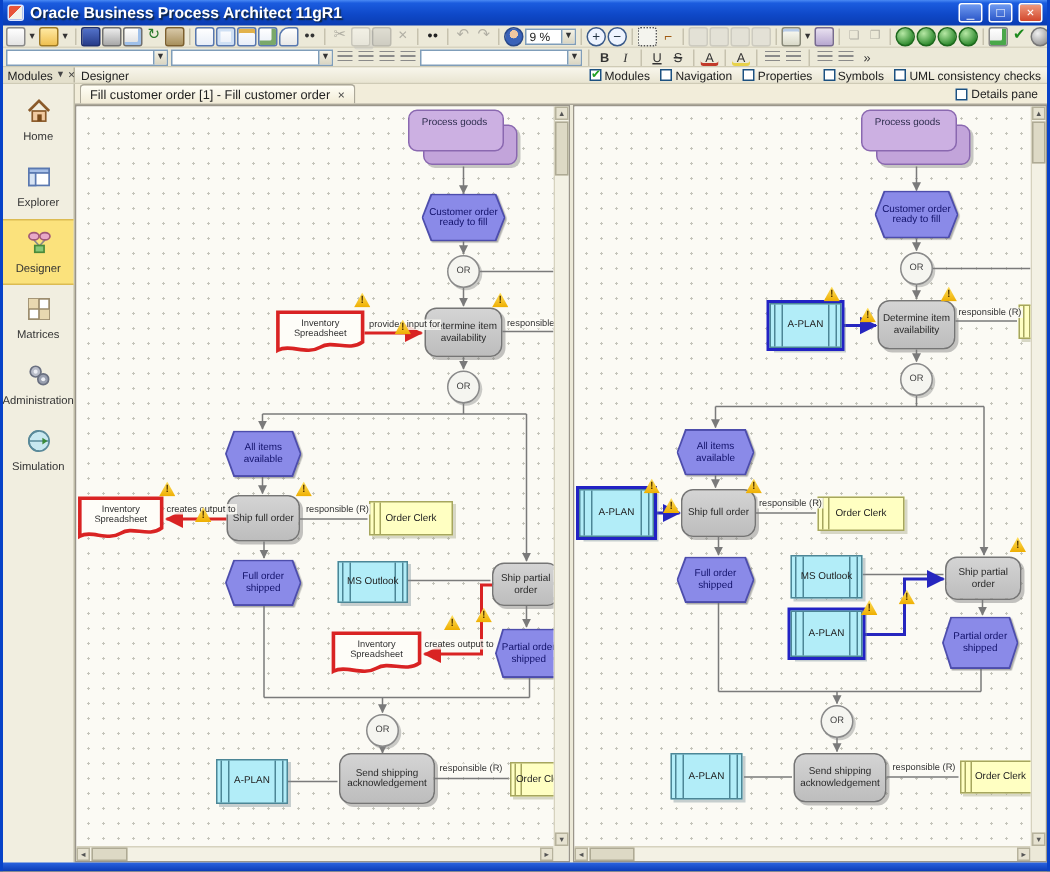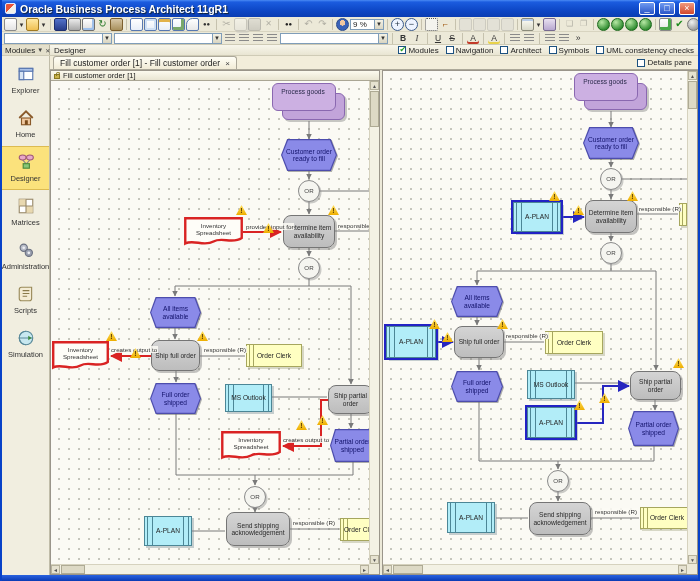--- a/index.html
+++ b/index.html
@@ -286,51 +286,51 @@
           <span class="toggle">
             <span class="cb on"></span>
             <span>Modules</span>
           </span>
           <span class="toggle">
             <span class="cb"></span>
             <span>Navigation</span>
           </span>
           <span class="toggle">
             <span class="cb"></span>
-            <span>Architect</span>
+            <span>Properties</span>
           </span>
           <span class="toggle">
             <span class="cb"></span>
             <span>Symbols</span>
           </span>
           <span class="toggle">
             <span class="cb"></span>
             <span>UML consistency checks</span>
           </span>
         </span>
     </div>
   </div>
 
   <div class="content">
     <div class="sidebar" id="sidebar">
         <div class="sbitem">
           <span><svg viewBox="0 0 16 16">
+              <path d="M2 8 L8 2 L14 8" fill="none" stroke="#8a5a2a" stroke-width="1.6"></path>
+              <rect x="4" y="8" width="8" height="6" fill="#f0c9a0" stroke="#8a5a2a"></rect>
+              <rect x="7" y="10" width="2.6" height="4" fill="#7a4a1a"></rect>
+            </svg></span>
+          <span>Home</span>
+        </div>
+        <div class="sbitem">
+          <span><svg viewBox="0 0 16 16">
               <rect x="2" y="3" width="12" height="10" fill="#fff" stroke="#5a78b0"></rect>
               <rect x="2" y="3" width="12" height="2.6" fill="#a8c0e8" stroke="#5a78b0"></rect>
               <rect x="2" y="5.6" width="4" height="7.4" fill="#d8e4f4" stroke="#5a78b0"></rect>
             </svg></span>
           <span>Explorer</span>
-        </div>
-        <div class="sbitem">
-          <span><svg viewBox="0 0 16 16">
-              <path d="M2 8 L8 2 L14 8" fill="none" stroke="#8a5a2a" stroke-width="1.6"></path>
-              <rect x="4" y="8" width="8" height="6" fill="#f0c9a0" stroke="#8a5a2a"></rect>
-              <rect x="7" y="10" width="2.6" height="4" fill="#7a4a1a"></rect>
-            </svg></span>
-          <span>Home</span>
         </div>
         <div class="sbitem sel">
           <span><svg viewBox="0 0 16 16">
               <path d="M5 6.2 L8 9.5 M11.5 6.2 L8.5 9.5" stroke="#888" fill="none"></path>
               <ellipse cx="5" cy="4" rx="3" ry="2.2" fill="#e8a8c8" stroke="#a05878"></ellipse>
               <ellipse cx="11.5" cy="4" rx="3" ry="2.2" fill="#e8a8c8" stroke="#a05878"></ellipse>
               <rect x="5.5" y="9.5" width="5.5" height="4" fill="#88c878" stroke="#4a8a3a"></rect>
             </svg></span>
           <span>Designer</span>
         </div>
@@ -347,27 +347,20 @@
           <span><svg viewBox="0 0 16 16">
               <circle cx="6" cy="6" r="3.2" fill="#b8bcc8" stroke="#6a7080"></circle>
               <circle cx="6" cy="6" r="1.2" fill="#eceef4"></circle>
               <circle cx="10.5" cy="10.5" r="3.2" fill="#9aa0b0" stroke="#6a7080"></circle>
               <circle cx="10.5" cy="10.5" r="1.2" fill="#eceef4"></circle>
             </svg></span>
           <span>Administration</span>
         </div>
         <div class="sbitem">
           <span><svg viewBox="0 0 16 16">
-              <path d="M4 2 H13 V12 Q13 14 11 14 H4 Q2 14 2 12 V4 Q2 2 4 2 Z" fill="#f4ecd4" stroke="#9a8a5a"></path>
-              <path d="M5 5 H11 M5 7.5 H11 M5 10 H9" stroke="#8a7a4a"></path>
-            </svg></span>
-          <span>Scripts</span>
-        </div>
-        <div class="sbitem">
-          <span><svg viewBox="0 0 16 16">
               <circle cx="8" cy="8" r="6" fill="#c8e8f0" stroke="#5a8a9a"></circle>
               <path d="M8 2 A6 6 0 0 0 8 14 M2 8 H14" fill="none" stroke="#5a8a9a"></path>
               <path d="M10 6 L13 8 L10 10 Z" fill="#3a8a3a"></path>
             </svg></span>
           <span>Simulation</span>
         </div>
       </div>
 
     <div class="main">
       <div class="tabrow">
@@ -376,24 +369,20 @@
           <span class="tabx">×</span>
         </div>
         <span class="details">
           <span class="cb"></span>
           <span>Details pane</span>
         </span>
       </div>
 
       <div class="panels">
         <div class="lpanel">
-          <div class="phead">
-            <span class="lock"></span>
-            <span>Fill customer order [1]</span>
-          </div>
           <div class="pbody">
             <div class="canvas" id="canvasL">
                 <svg class="edges">
                   <defs>
                     <marker id="m-left-n" markerWidth="7" markerHeight="7" refX="5.5" refY="3" orient="auto">
                       <path d="M0,0 L6,3 L0,6 Z" fill="#7a7a7a"></path>
                     </marker>
                     <marker id="m-left-red" markerWidth="7" markerHeight="7" refX="5.5" refY="3" orient="auto">
                       <path d="M0,0 L6,3 L0,6 Z" fill="#d92323"></path>
                     </marker>

